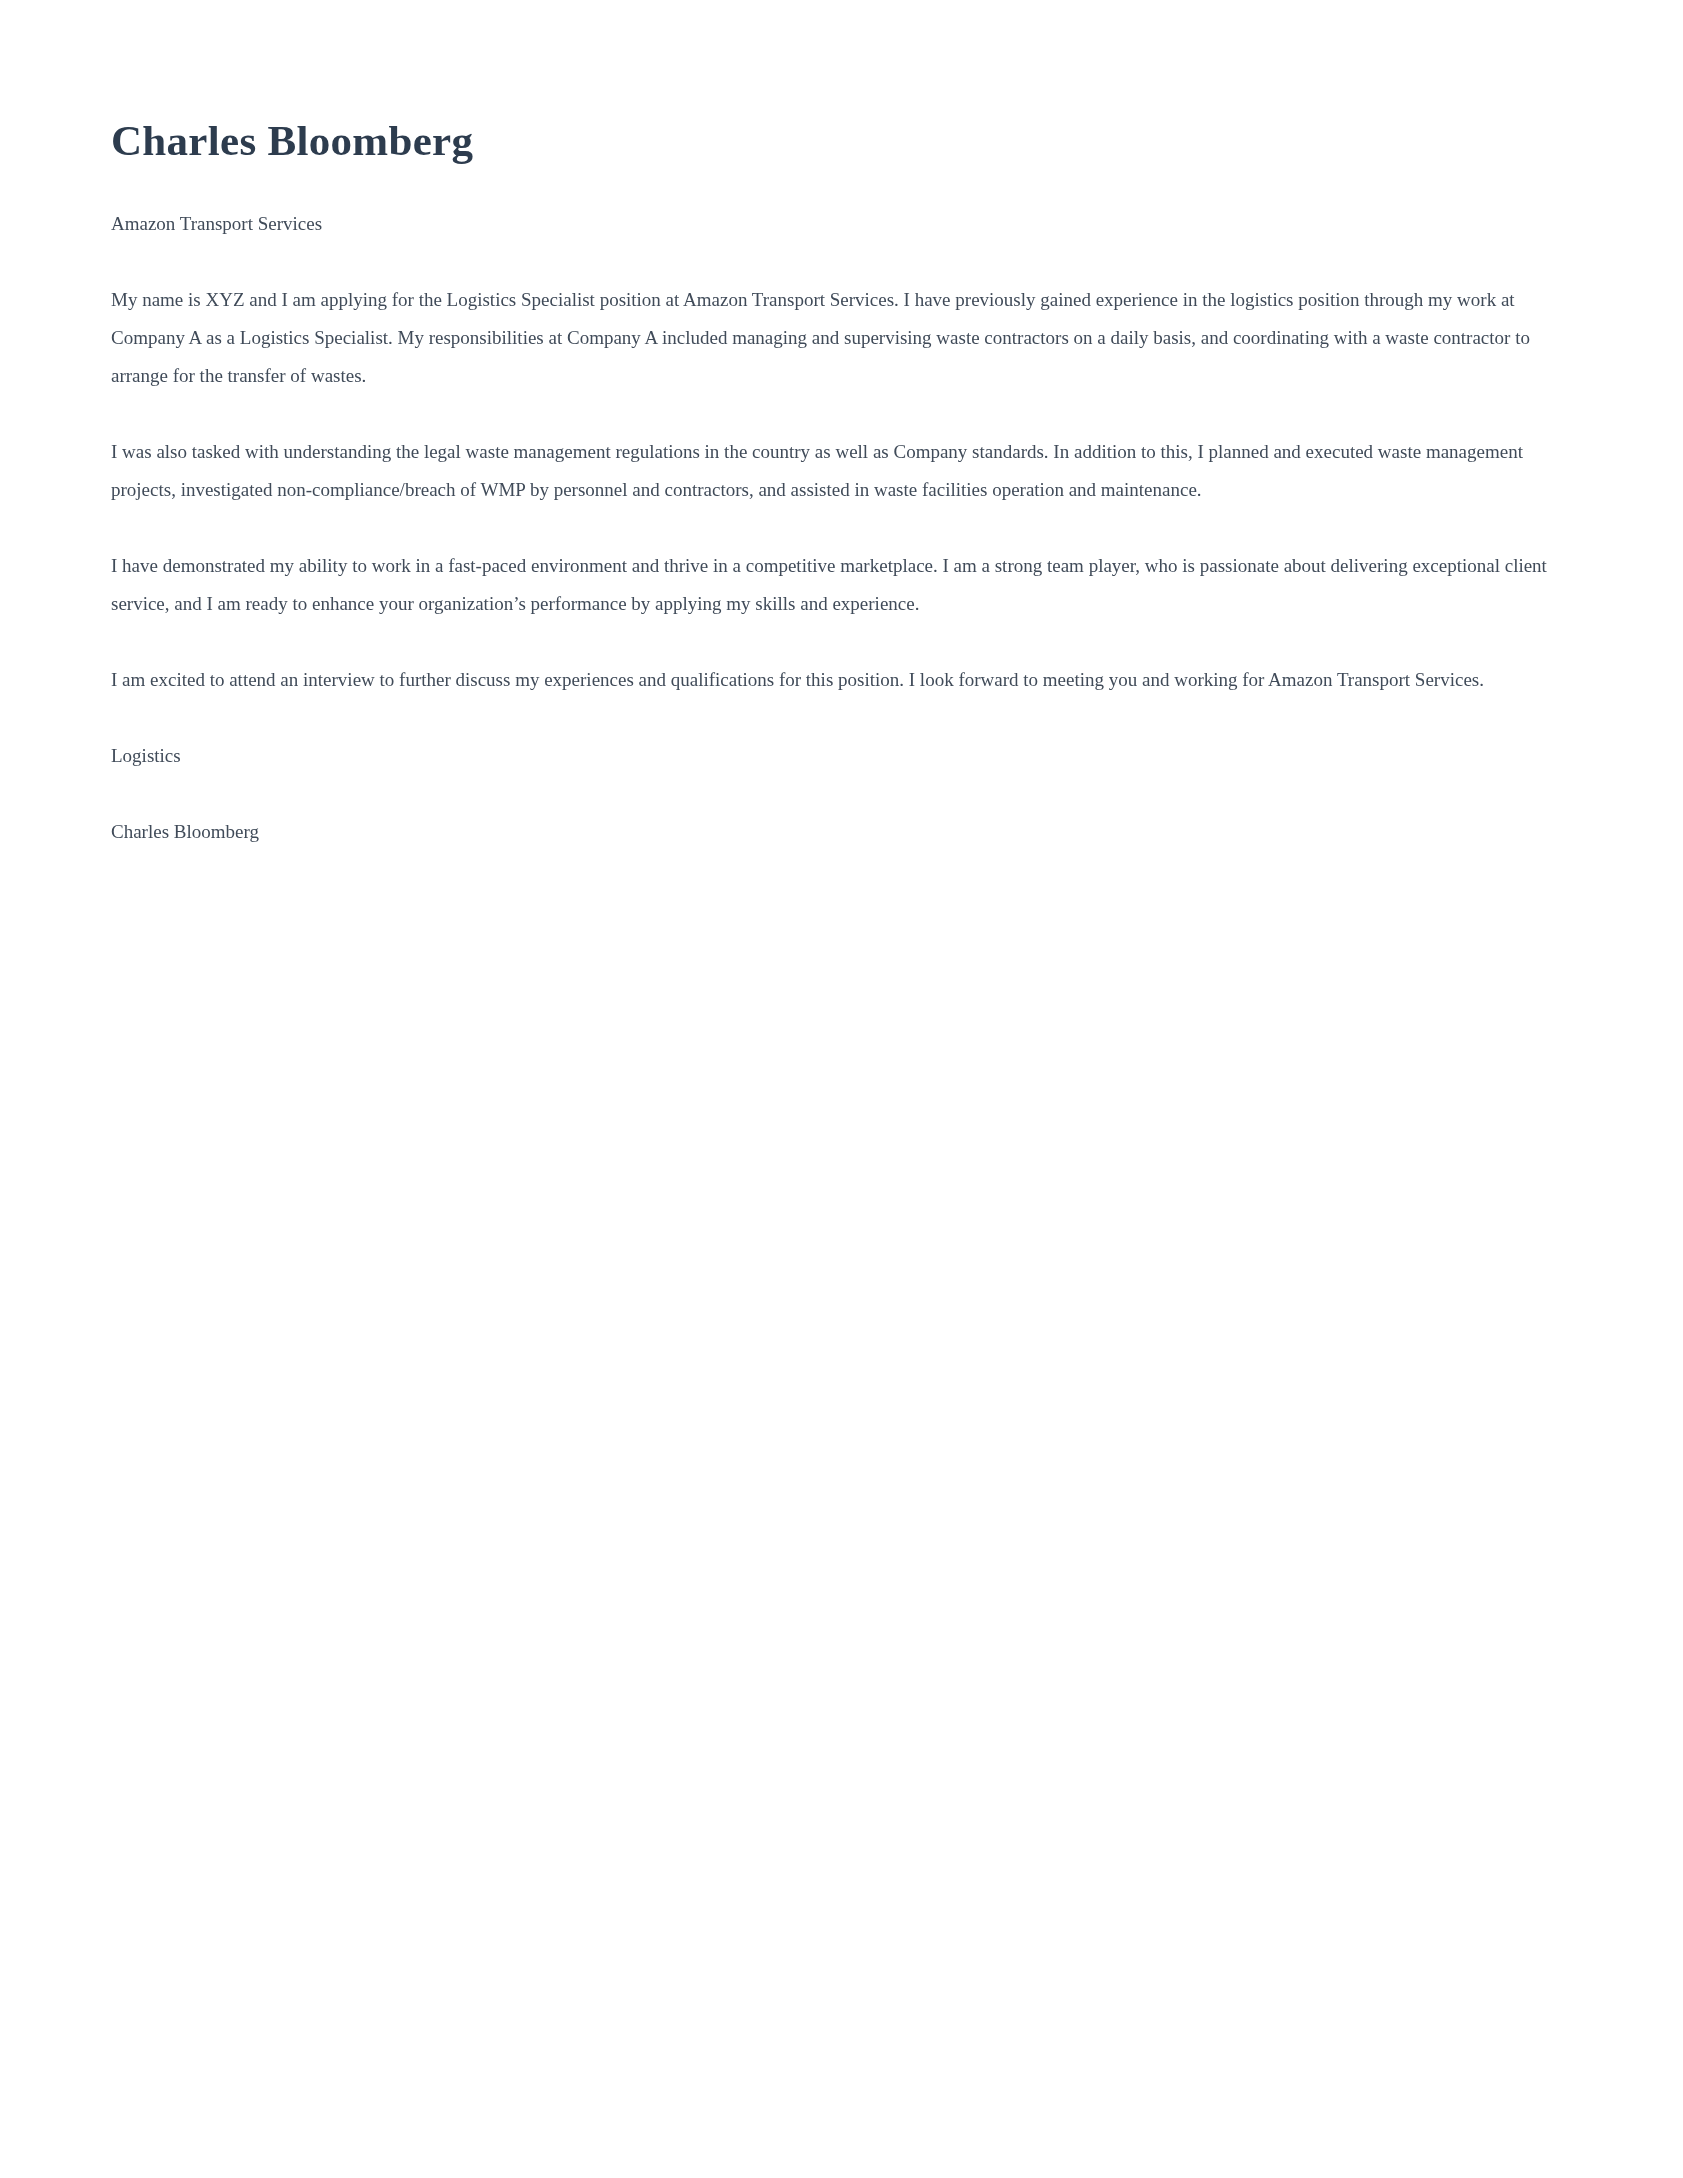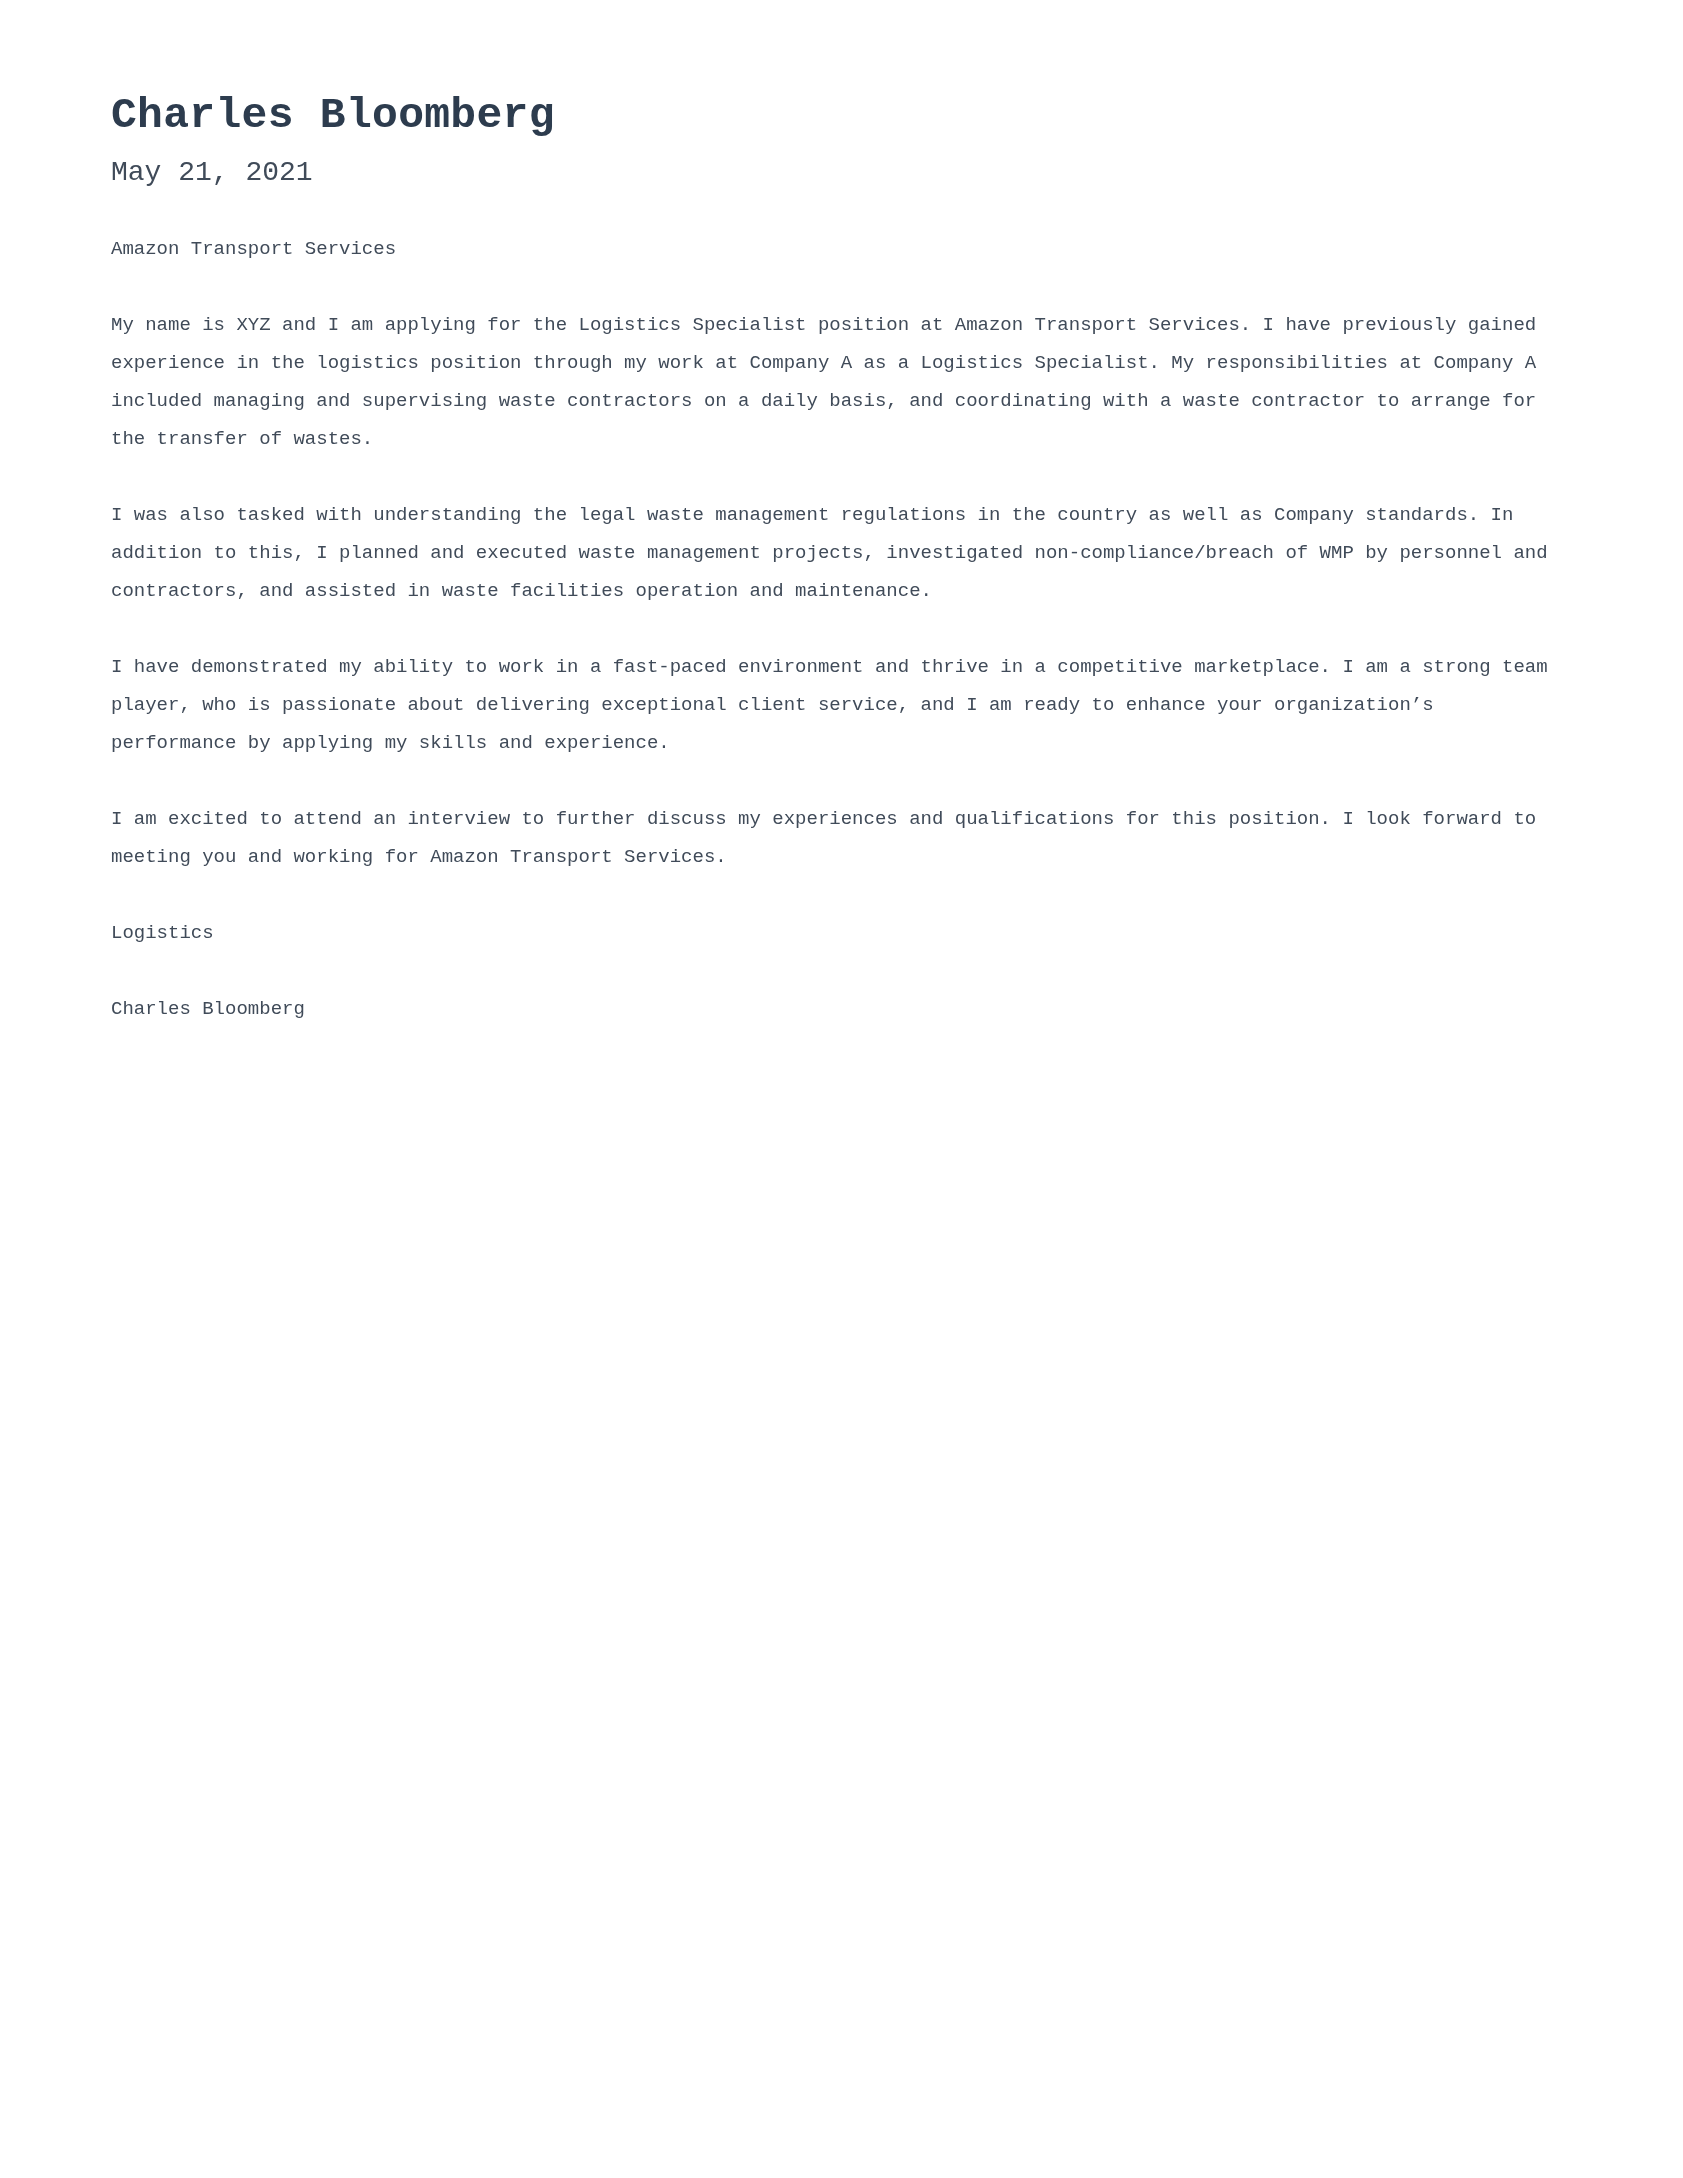--- a/index.html
+++ b/index.html
@@ -6,22 +6,22 @@
     margin: 0;
     padding: 0;
     background: #ffffff;
   }
   .page {
     position: relative;
     width: 1683px;
     height: 2178px;
     box-sizing: border-box;
     background: var(--page-bg, #ffffff);
-    padding: 90px 114px 0 111px;
-    font-family: Liberation Mono, monospace;
+    padding: 115px 114px 0 111px;
+    font-family: Liberation Serif, serif;
     color: var(--body-color, #404b59);
   }
   .sender-name {
     margin: 0;
     font-size: 43px;
     line-height: 1.2;
     font-weight: 700;
     color: var(--heading-color, #2d3c4e);
     letter-spacing: 0.3px;
   }
@@ -40,21 +40,20 @@
   }
 </style>
 </head>
 <body>
 
 <div class="page">
 
   <h1 class="sender-name">Charles Bloomberg</h1>
 
   <div class="contact-block">
-    <div class="contact-line">May 21, 2021</div>
   </div>
 
   <p class="block">Amazon Transport Services</p>
 
 
   <p class="block">My name is XYZ and I am applying for the Logistics Specialist position at Amazon Transport Services. I have previously gained experience in the logistics position through my work at Company A as a Logistics Specialist. My responsibilities at Company A included managing and supervising waste contractors on a daily basis, and coordinating with a waste contractor to arrange for the transfer of wastes.</p>
 
   <p class="block">I was also tasked with understanding the legal waste management regulations in the country as well as Company standards. In addition to this, I planned and executed waste management projects, investigated non-compliance/breach of WMP by personnel and contractors, and assisted in waste facilities operation and maintenance.</p>
 
   <p class="block">I have demonstrated my ability to work in a fast-paced environment and thrive in a competitive marketplace. I am a strong team player, who is passionate about delivering exceptional client service, and I am ready to enhance your organization’s performance by applying my skills and experience.</p>

